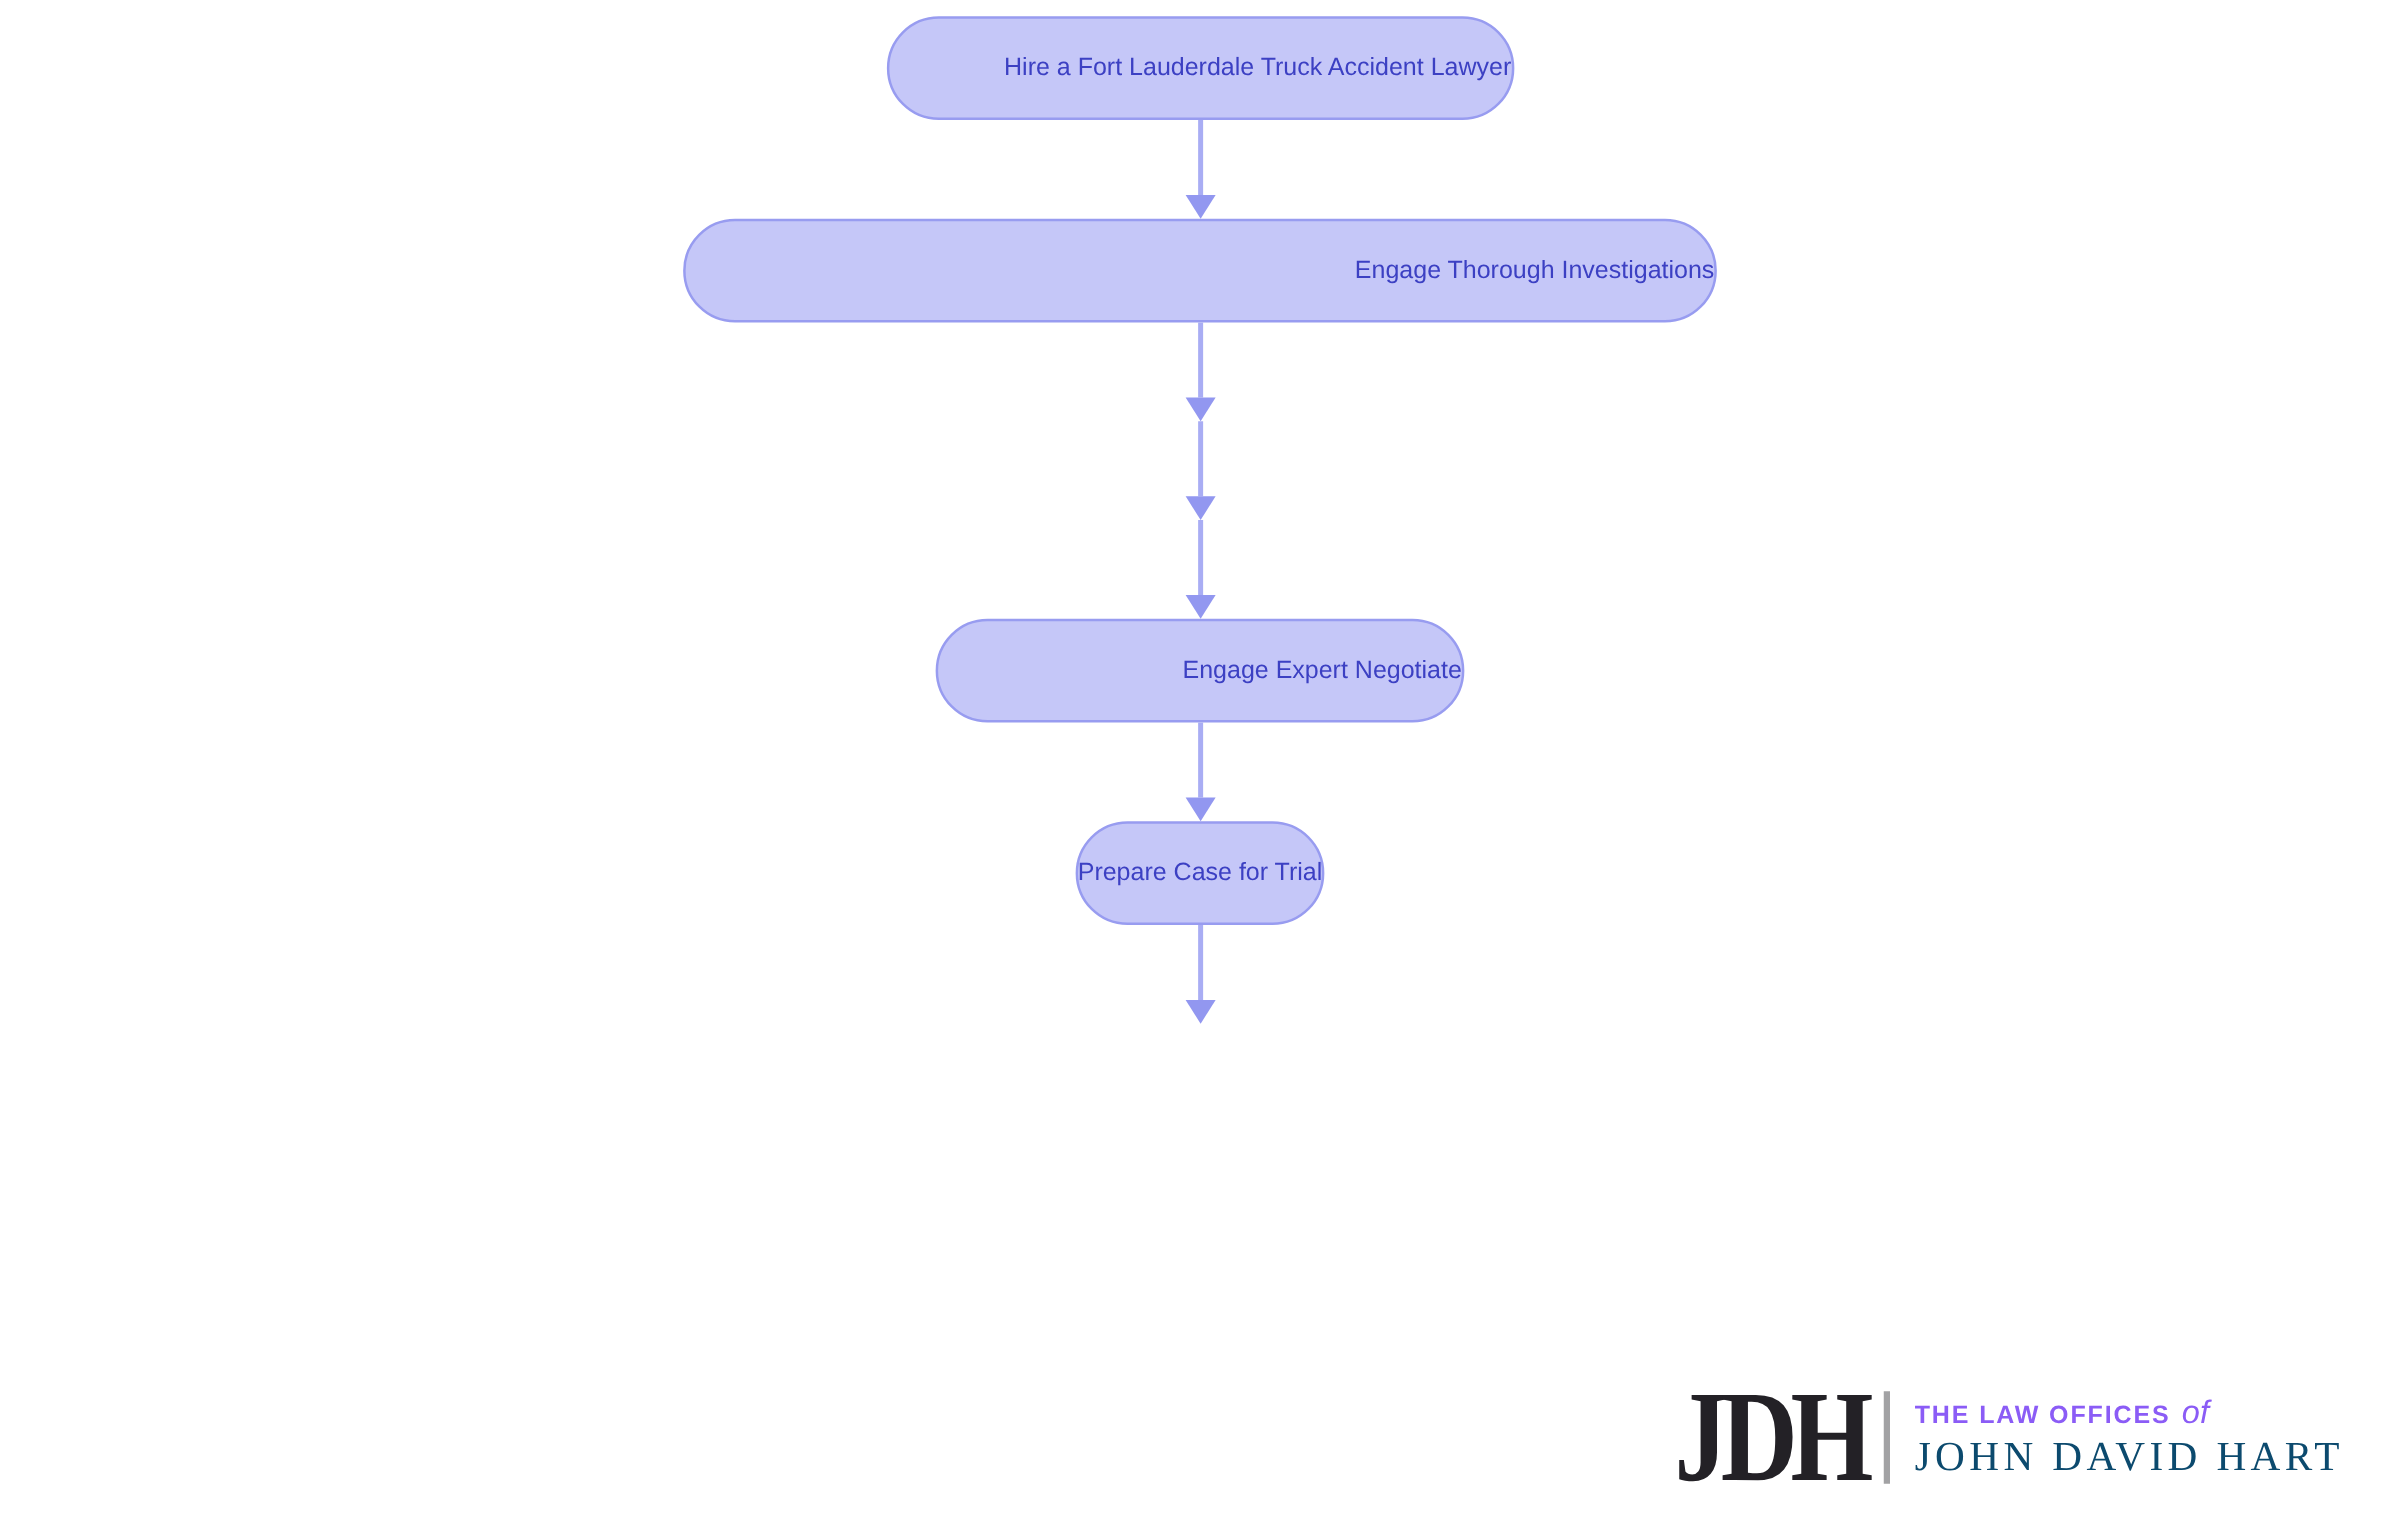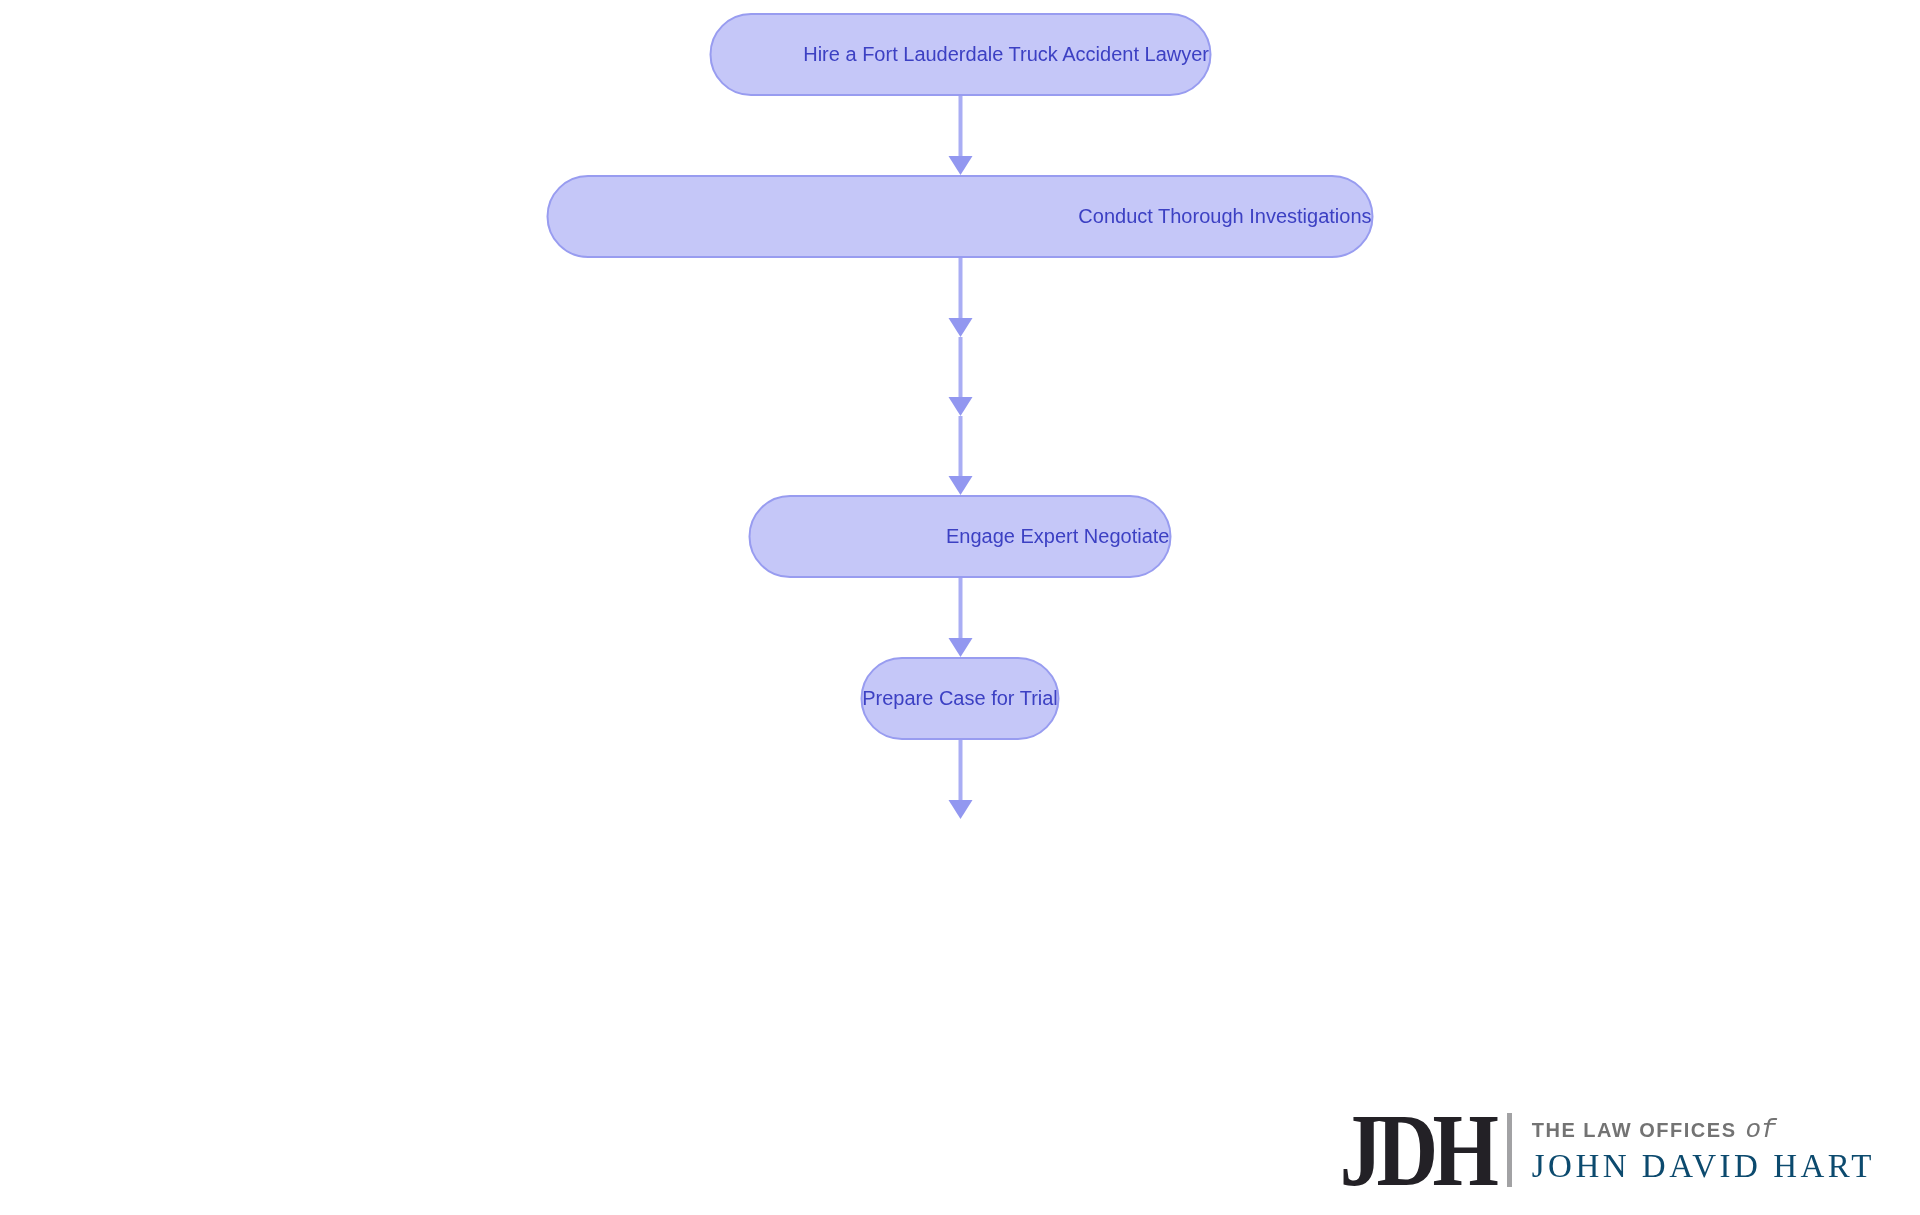--- a/index.html
+++ b/index.html
@@ -91,24 +91,24 @@
     margin-left: 14px;
     margin-right: 20px;
   }
   .logo .text-block { display: flex; flex-direction: column; }
   .logo .tagline {
     display: flex;
     align-items: baseline;
     font-size: 20px;
     font-weight: bold;
     letter-spacing: 1.5px;
-    color: #737373;
+    color: #8b5cf6;
   }
   .logo .tagline .of {
-    font-family: Liberation Mono, monospace;
+    font-family: Liberation Sans, sans-serif;
     font-style: italic;
     font-weight: normal;
     font-size: 26px;
     letter-spacing: 0;
     margin-left: 9px;
   }
   .logo .firm-name {
     font-family: "Liberation Serif", serif;
     font-size: 33px;
     letter-spacing: 3.5px;
@@ -127,21 +127,21 @@
     <div class="node">
       <span>Hire a Fort Lauderdale Truck Accident Lawyer</span>
     </div>
 
     <div class="connector">
       <div class="shaft"></div>
       <div class="head"></div>
     </div>
 
     <div class="node">
-      <span>Conduct Thorough Investigations</span>
+      <span>Engage Thorough Investigations</span>
     </div>
 
     <div class="connector">
       <div class="shaft"></div>
       <div class="head"></div>
     </div>
 
 
     <div class="connector">
       <div class="shaft"></div>

